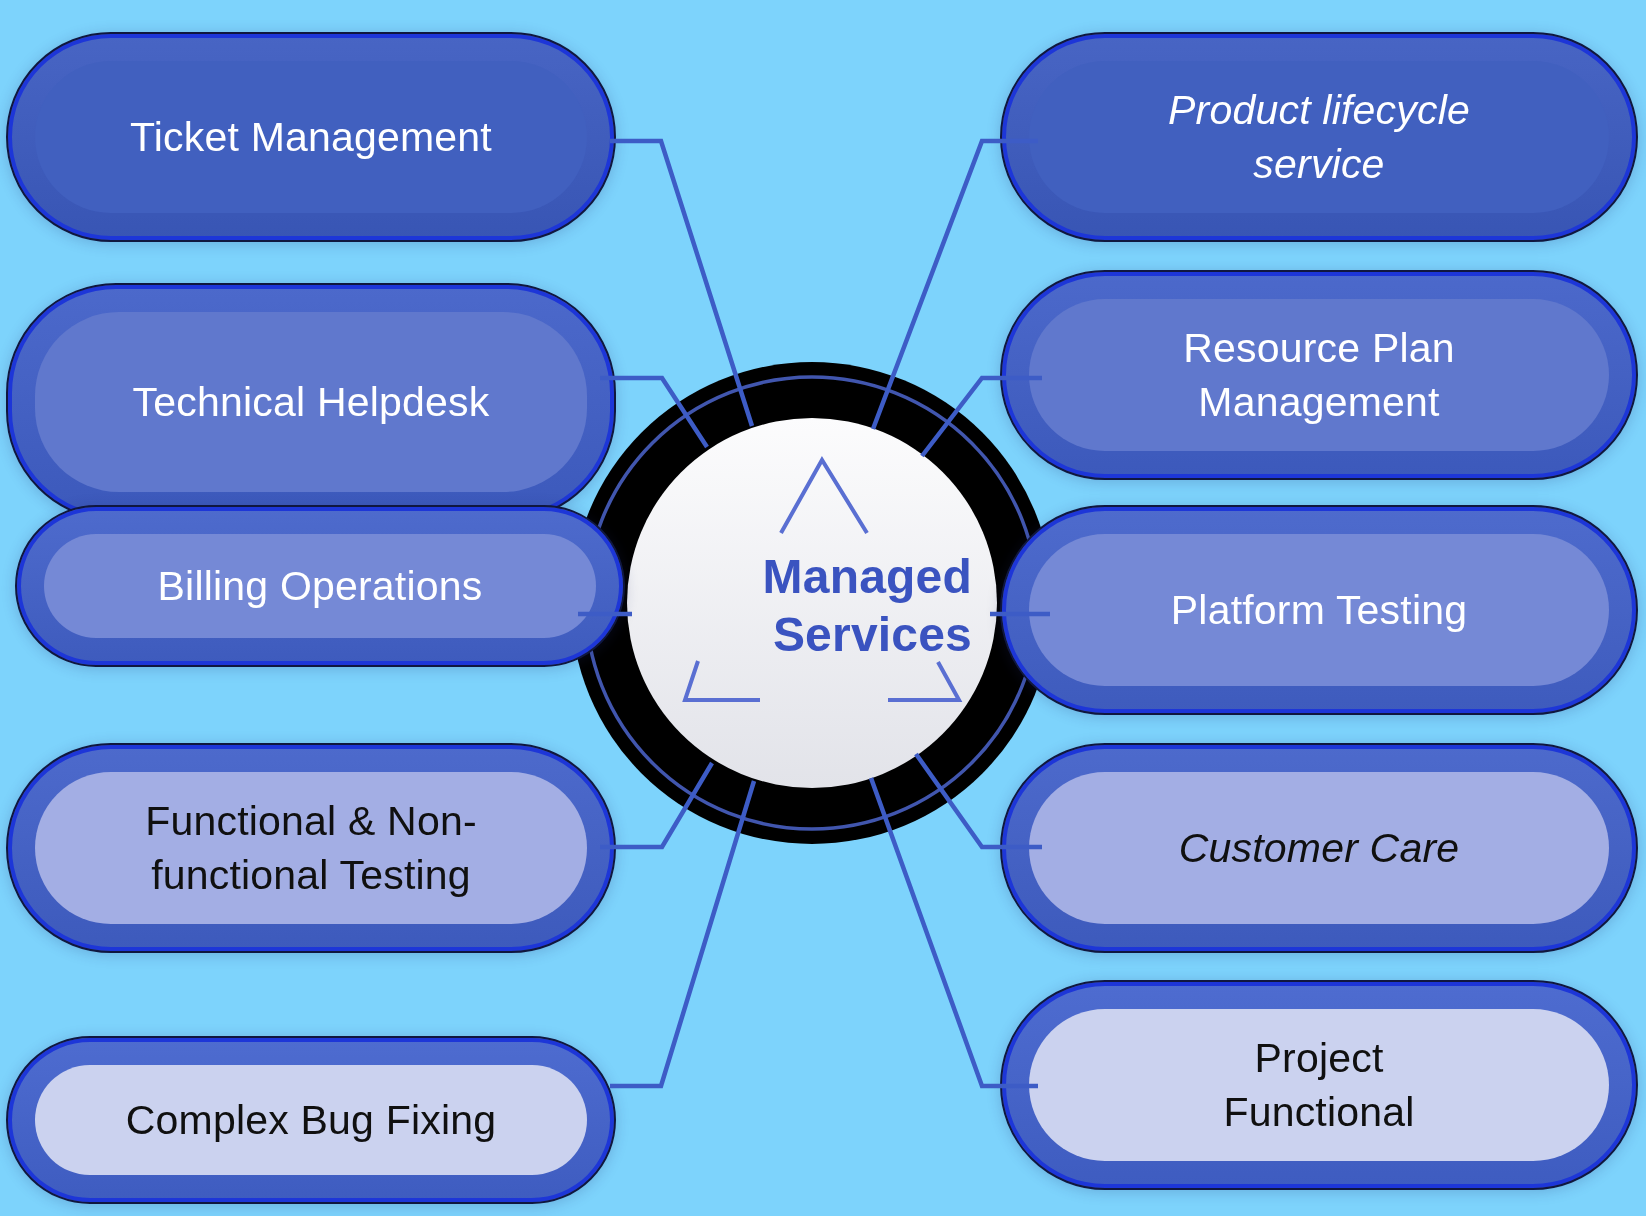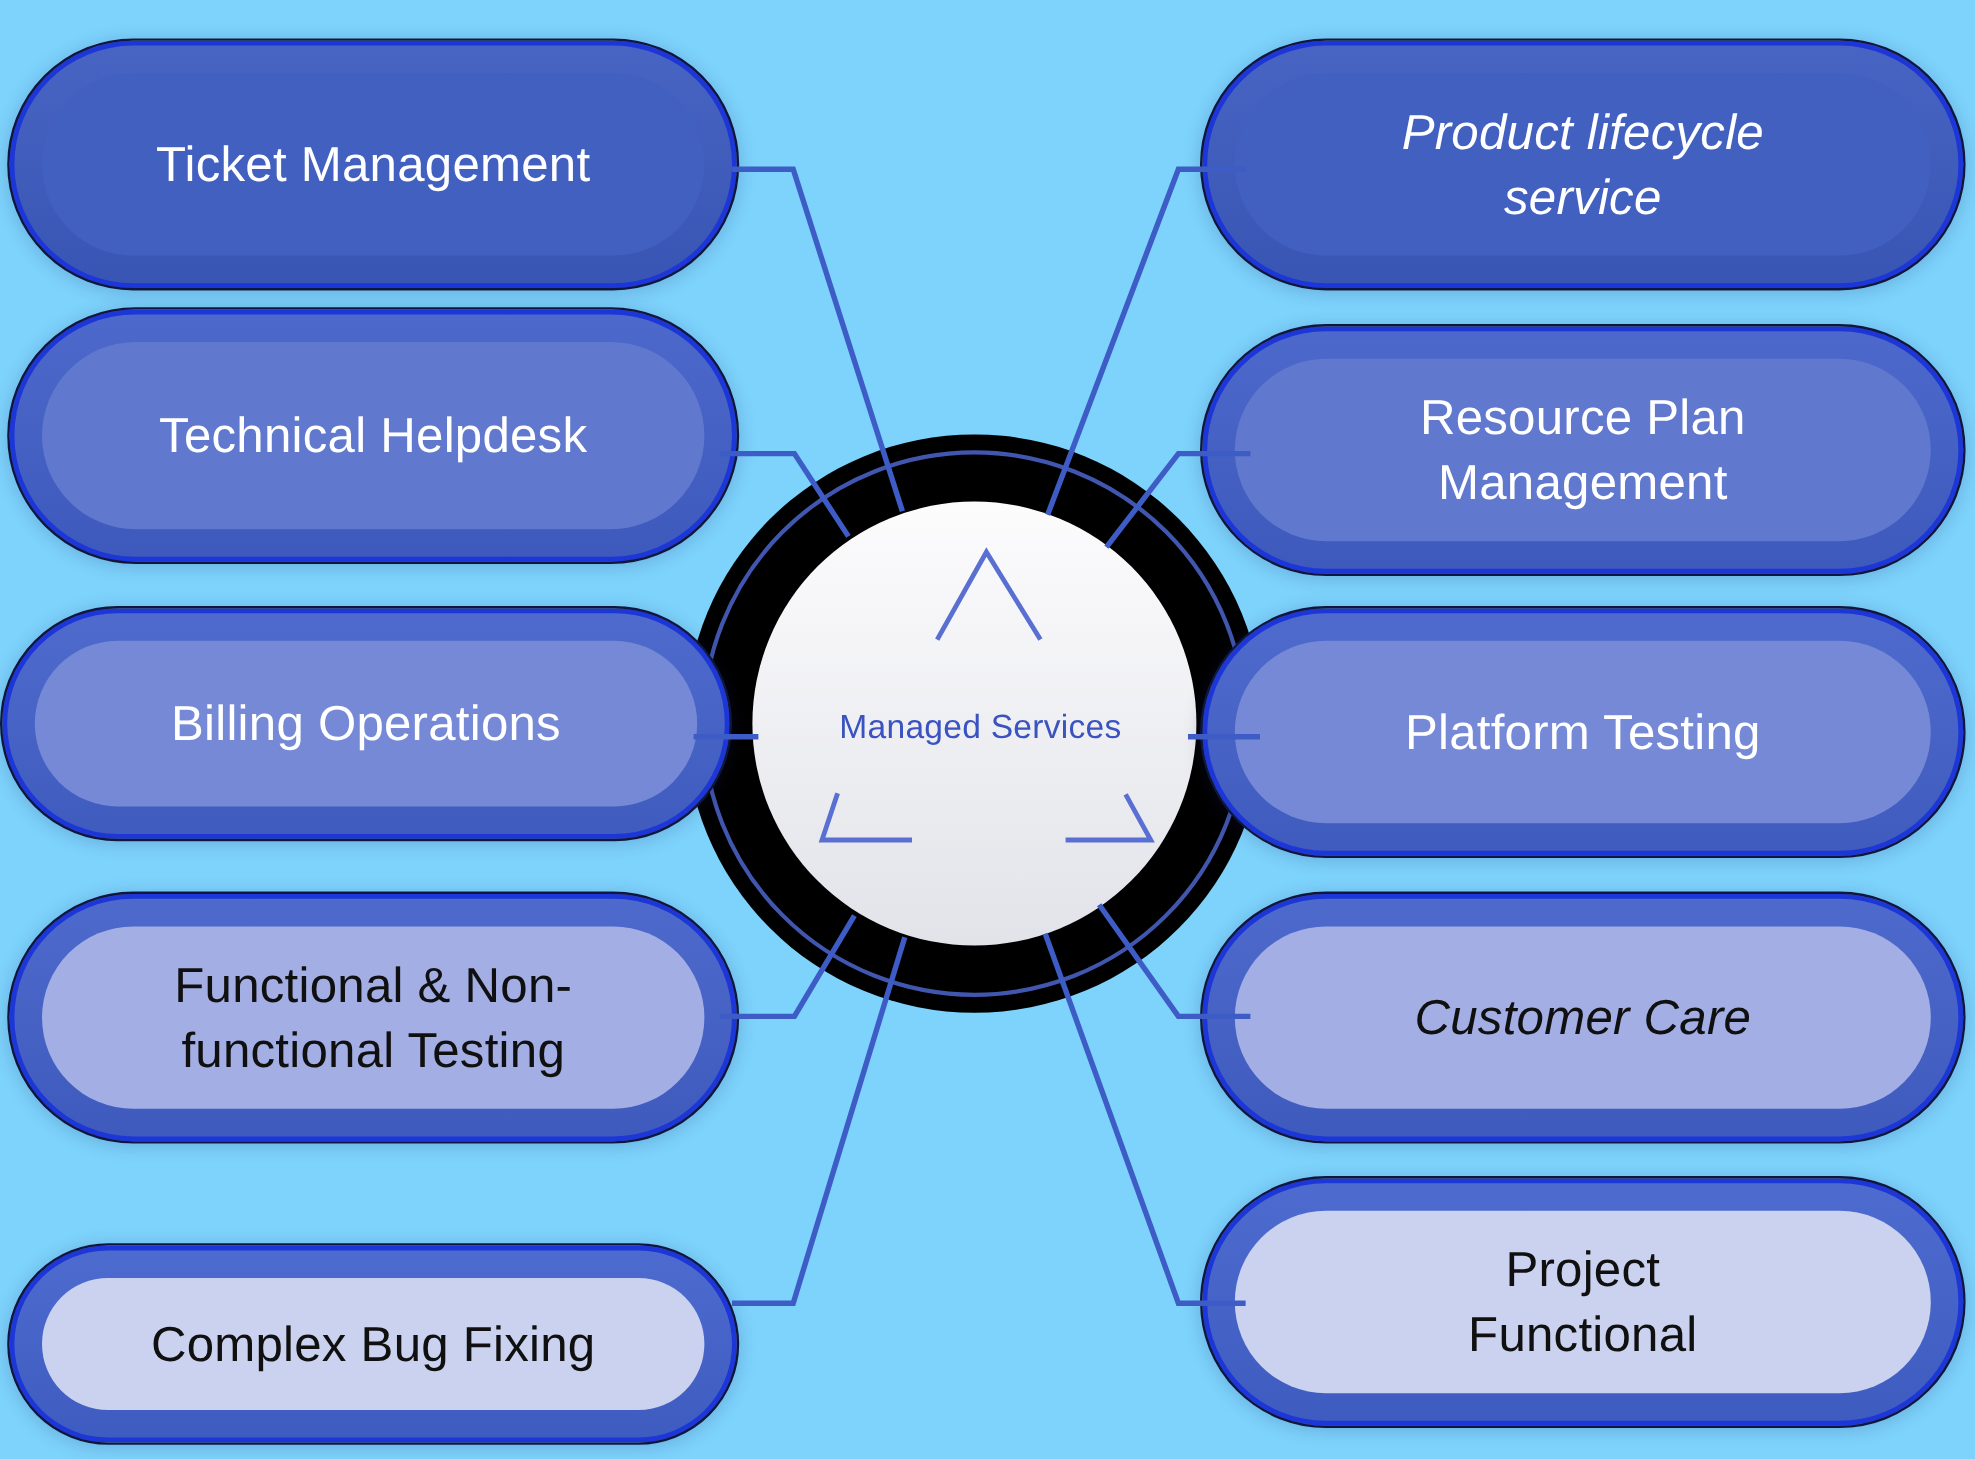--- a/index.html
+++ b/index.html
@@ -17,21 +17,21 @@
   .pill-inner{
     position:absolute;inset:27px;
     border-radius:84px;
     display:flex;align-items:center;justify-content:center;
     text-align:center;white-space:pre-line;
     font-size:41px;line-height:1.32;letter-spacing:.2px;
   }
   .center-label{
     position:absolute;left:662px;top:536px;width:310px;height:140px;
     display:flex;align-items:center;justify-content:center;text-align:right;
-    font-size:28px;font-weight:normal;line-height:1.2;letter-spacing:.2px;
+    font-size:48px;font-weight:bold;line-height:1.2;letter-spacing:.2px;
     z-index:4;
   }
 </style>
 </head>
 <body>
 
 <div class="stage">
 
   <svg width="1646" height="1216" viewBox="0 0 1646 1216">
     <defs>
@@ -47,24 +47,24 @@
       <path d="M 781,533 L 822,460 L 867,533"></path>
       <path d="M 698,661 L 685,700 L 760,700"></path>
       <path d="M 938,662 L 959,700 L 888,700"></path>
     </g>
   </svg>
 
   <div id="pills">
       <div class="pill" style="left: 6px; top: 32px; width: 610px; height: 210px; border-color: rgb(16, 23, 63); background: linear-gradient(rgb(72, 101, 196), rgb(56, 85, 180)); box-shadow: rgb(29, 54, 216) 0px 0px 0px 4px inset, rgba(30, 40, 110, 0.22) 0px 2px 14px;">
         <div class="pill-inner" style="background: rgb(65, 96, 191); color: rgb(255, 255, 255);">Ticket Management</div>
       </div>
-      <div class="pill" style="left: 6px; top: 256px; width: 610px; height: 214px; border-color: rgb(16, 23, 63); background: linear-gradient(rgb(76, 105, 203), rgb(60, 89, 187)); box-shadow: rgb(29, 54, 216) 0px 0px 0px 4px inset, rgba(30, 40, 110, 0.22) 0px 2px 14px;">
+      <div class="pill" style="left: 6px; top: 283px; width: 610px; height: 238px; border-color: rgb(16, 23, 63); background: linear-gradient(rgb(76, 105, 203), rgb(60, 89, 187)); box-shadow: rgb(29, 54, 216) 0px 0px 0px 4px inset, rgba(30, 40, 110, 0.22) 0px 2px 14px;">
         <div class="pill-inner" style="background: rgb(96, 120, 205); color: rgb(255, 255, 255);">Technical Helpdesk</div>
       </div>
-      <div class="pill" style="left: 0; top: 505px; width: 610px; height: 196px; border-color: rgb(16, 23, 63); background: linear-gradient(rgb(78, 107, 205), rgb(62, 91, 189)); box-shadow: rgb(29, 54, 216) 0px 0px 0px 4px inset, rgba(30, 40, 110, 0.22) 0px 2px 14px;">
+      <div class="pill" style="left: 15px; top: 505px; width: 610px; height: 162px; border-color: rgb(16, 23, 63); background: linear-gradient(rgb(78, 107, 205), rgb(62, 91, 189)); box-shadow: rgb(29, 54, 216) 0px 0px 0px 4px inset, rgba(30, 40, 110, 0.22) 0px 2px 14px;">
         <div class="pill-inner" style="background: rgb(117, 137, 214); color: rgb(255, 255, 255);">Billing Operations</div>
       </div>
       <div class="pill" style="left: 6px; top: 743px; width: 610px; height: 210px; border-color: rgb(16, 23, 63); background: linear-gradient(rgb(77, 106, 204), rgb(61, 90, 188)); box-shadow: rgb(29, 54, 216) 0px 0px 0px 4px inset, rgba(30, 40, 110, 0.22) 0px 2px 14px;">
         <div class="pill-inner" style="background: rgb(163, 174, 228); color: rgb(16, 16, 16);">Functional &amp; Non-
 functional Testing</div>
       </div>
       <div class="pill" style="left: 6px; top: 1036px; width: 610px; height: 168px; border-color: rgb(16, 23, 63); background: linear-gradient(rgb(78, 108, 208), rgb(62, 92, 192)); box-shadow: rgb(29, 54, 216) 0px 0px 0px 4px inset, rgba(30, 40, 110, 0.22) 0px 2px 14px;">
         <div class="pill-inner" style="background: rgb(203, 210, 239); color: rgb(16, 16, 16);">Complex Bug Fixing</div>
       </div>
       <div class="pill" style="left: 1000px; top: 32px; width: 638px; height: 210px; border-color: rgb(16, 23, 63); background: linear-gradient(rgb(72, 101, 196), rgb(56, 85, 180)); box-shadow: rgb(29, 54, 216) 0px 0px 0px 4px inset, rgba(30, 40, 110, 0.22) 0px 2px 14px; font-style: italic;">

